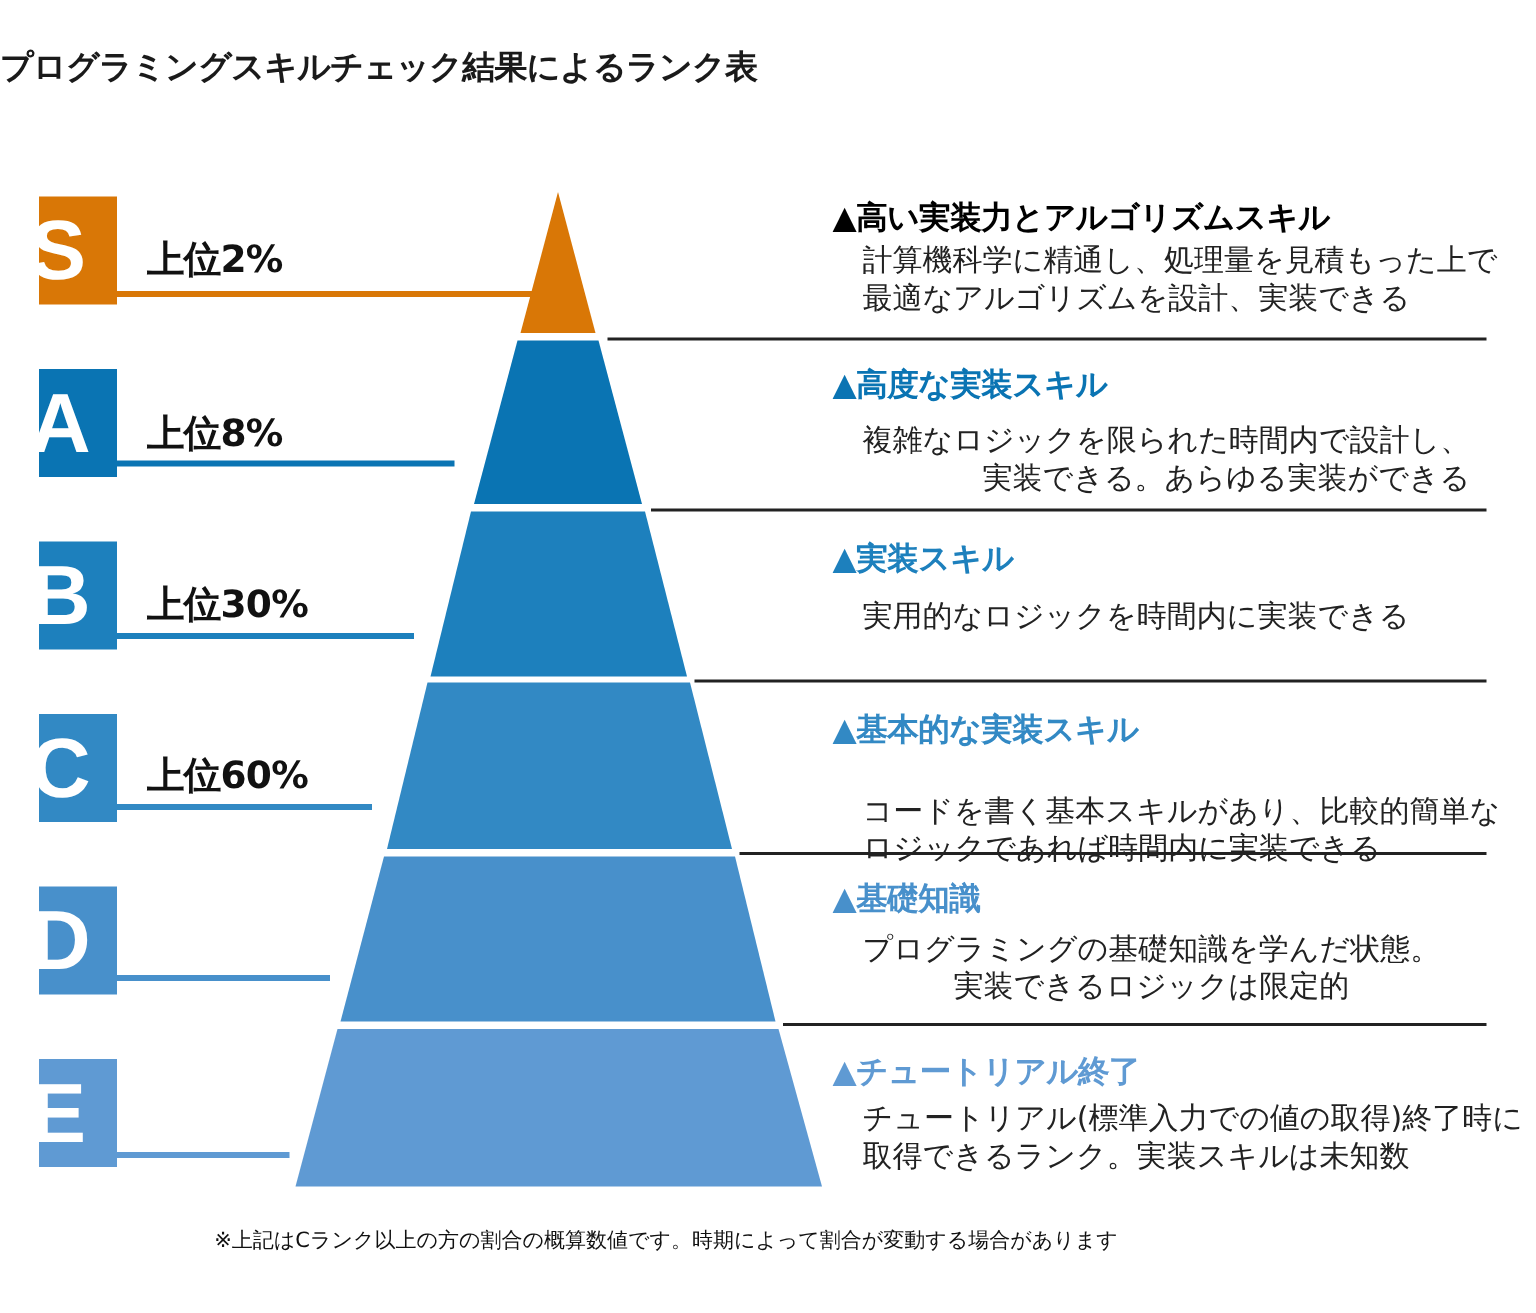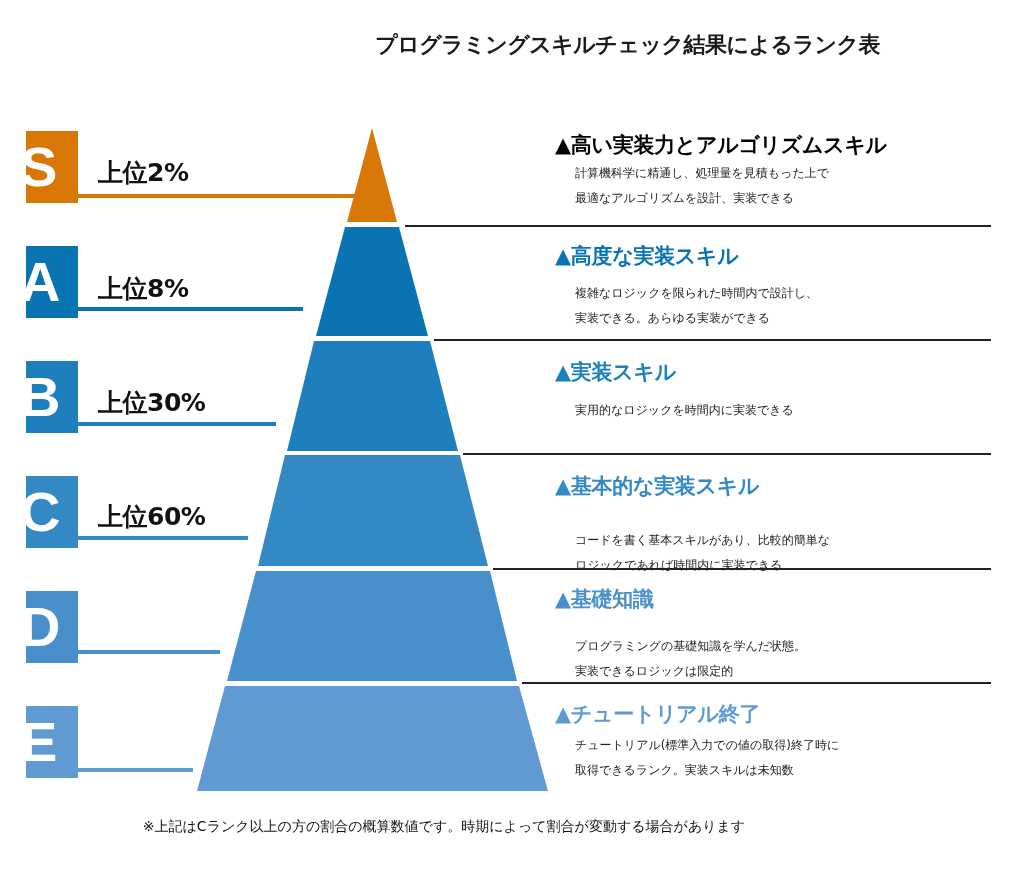--- a/index.html
+++ b/index.html
@@ -1,26 +1,26 @@
 <!DOCTYPE html>
 <html><head>
 <meta charset="utf-8">
 <style>
   html, body { margin:0; padding:0; background:#ffffff; }
   body { width:1024px; height:875px; position:relative; overflow:hidden;
          font-family:"DejaVu Sans", "Liberation Sans", sans-serif; color:#1a1a1a; }
-  .title { position:absolute; top:30px; left:0; width:880px; text-align:right;
+  .title { position:absolute; top:30px; left:0; width:880px; text-align:left;
            font-size:22px; font-weight:bold; letter-spacing:-0.5px; }
   svg.pyramid { position:absolute; left:0; top:0; }
   .badge { position:absolute; left:26px; width:52px; height:72px; overflow:hidden; }
   .badge span { position:absolute; left:-6px; top:6px; font-size:56px; font-weight:bold; color:#fff;
                 line-height:60px; font-family:"Liberation Sans", sans-serif; }
   .pct { position:absolute; left:98px; font-size:25px; font-weight:bold; color:#111; letter-spacing:-0.5px; }
   .heading { position:absolute; left:555px; font-size:21px; font-weight:bold; letter-spacing:-0.3px; white-space:nowrap; }
-  .desc { position:absolute; left:575px; font-size:12px; line-height:25px; color:#222; white-space:nowrap; }
+  .desc { position:absolute; left:575px; font-size:20px; line-height:25px; color:#222; white-space:nowrap; }
   .note { position:absolute; top:818px; left:0; width:888px; text-align:center; font-size:14px; color:#111; }
 </style>
 </head>
 <body>
 
 <div class="title">プログラミングスキルチェック結果によるランク表</div>
 
 <svg class="pyramid" width="1024" height="875">
 
   <rect x="78" y="194" width="282" height="4" fill="#d97706"></rect>
@@ -72,32 +72,32 @@
 <div class="heading" style="top:242px;color:#0a74b3;">▲高度な実装スキル</div>
 <div class="heading" style="top:358px;color:#1d80bd;text-align:right;">▲実装スキル</div>
 <div class="heading" style="top:472px;color:#3289c4;">▲基本的な実装スキル</div>
 <div class="heading" style="top:585px;color:#4890cb;">▲基礎知識</div>
 <div class="heading" style="top:700px;color:#5f9ad3;">▲チュートリアル終了</div>
 
 <div class="desc" style="top:161px;">
   <div>計算機科学に精通し、処理量を見積もった上で</div>
   <div>最適なアルゴリズムを設計、実装できる</div>
 </div>
-<div class="desc" style="top:281px;">
+<div class="desc" style="top:281px;text-align:right;">
   <div>複雑なロジックを限られた時間内で設計し、</div>
   <div>実装できる。あらゆる実装ができる</div>
 </div>
 <div class="desc" style="top:398px;">
   <div>実用的なロジックを時間内に実装できる</div>
 </div>
 <div class="desc" style="top:528px;">
   <div>コードを書く基本スキルがあり、比較的簡単な</div>
   <div>ロジックであれば時間内に実装できる</div>
 </div>
-<div class="desc" style="top:634px;">
+<div class="desc" style="top:620px;text-align:center;">
   <div>プログラミングの基礎知識を学んだ状態。</div>
   <div>実装できるロジックは限定的</div>
 </div>
 <div class="desc" style="top:733px;">
   <div>チュートリアル(標準入力での値の取得)終了時に</div>
   <div>取得できるランク。実装スキルは未知数</div>
 </div>
 
 <div class="note">※上記はCランク以上の方の割合の概算数値です。時期によって割合が変動する場合があります</div>
 

